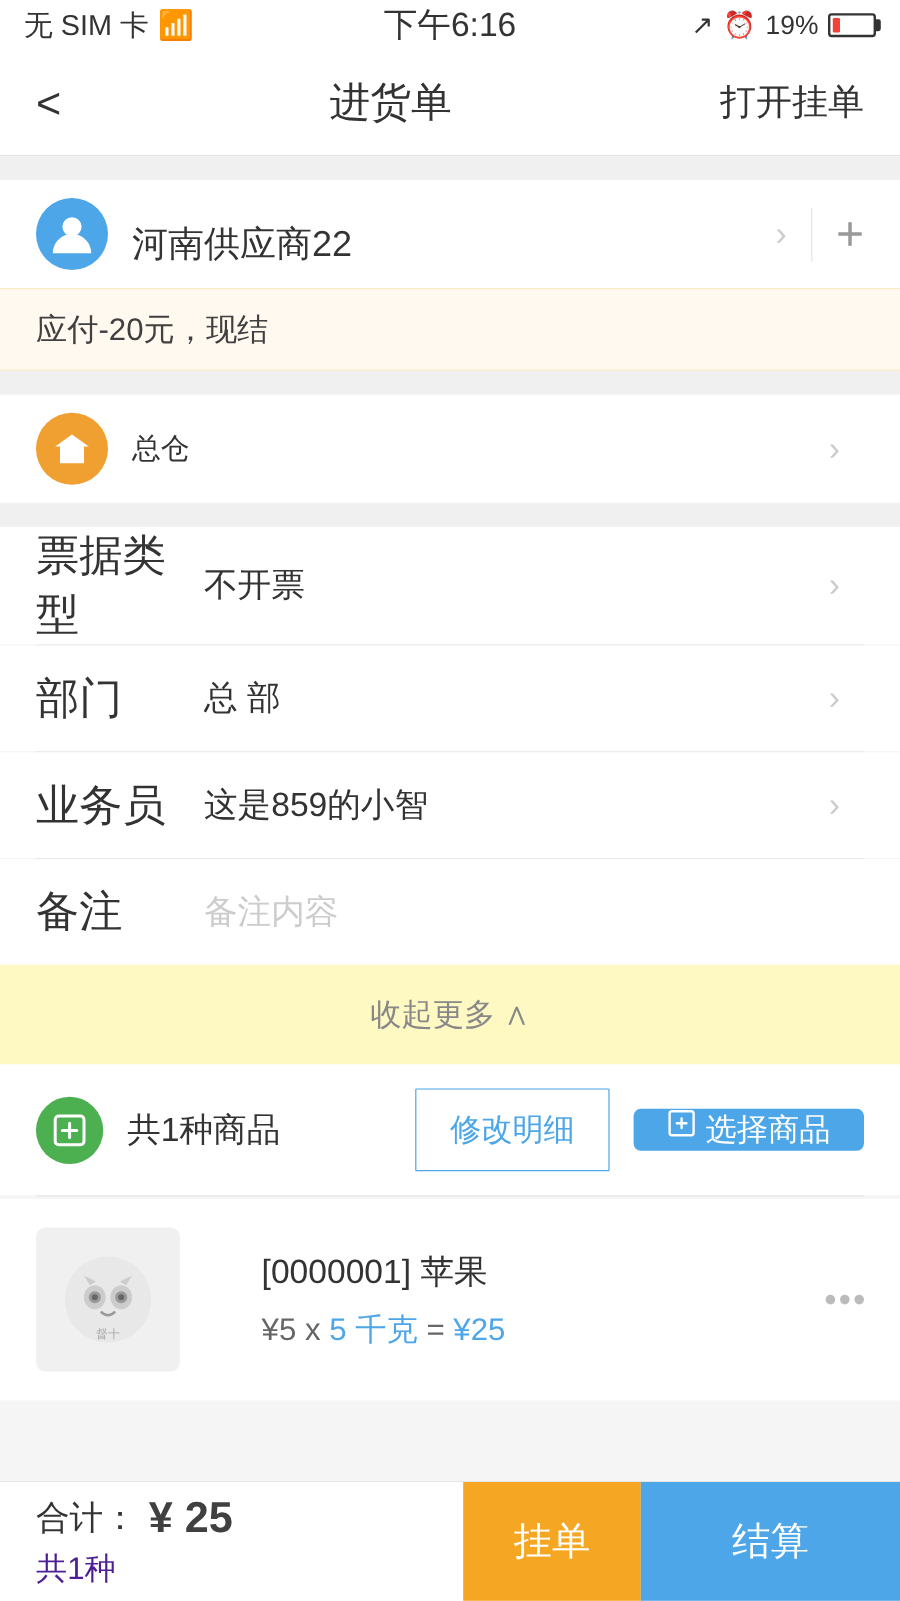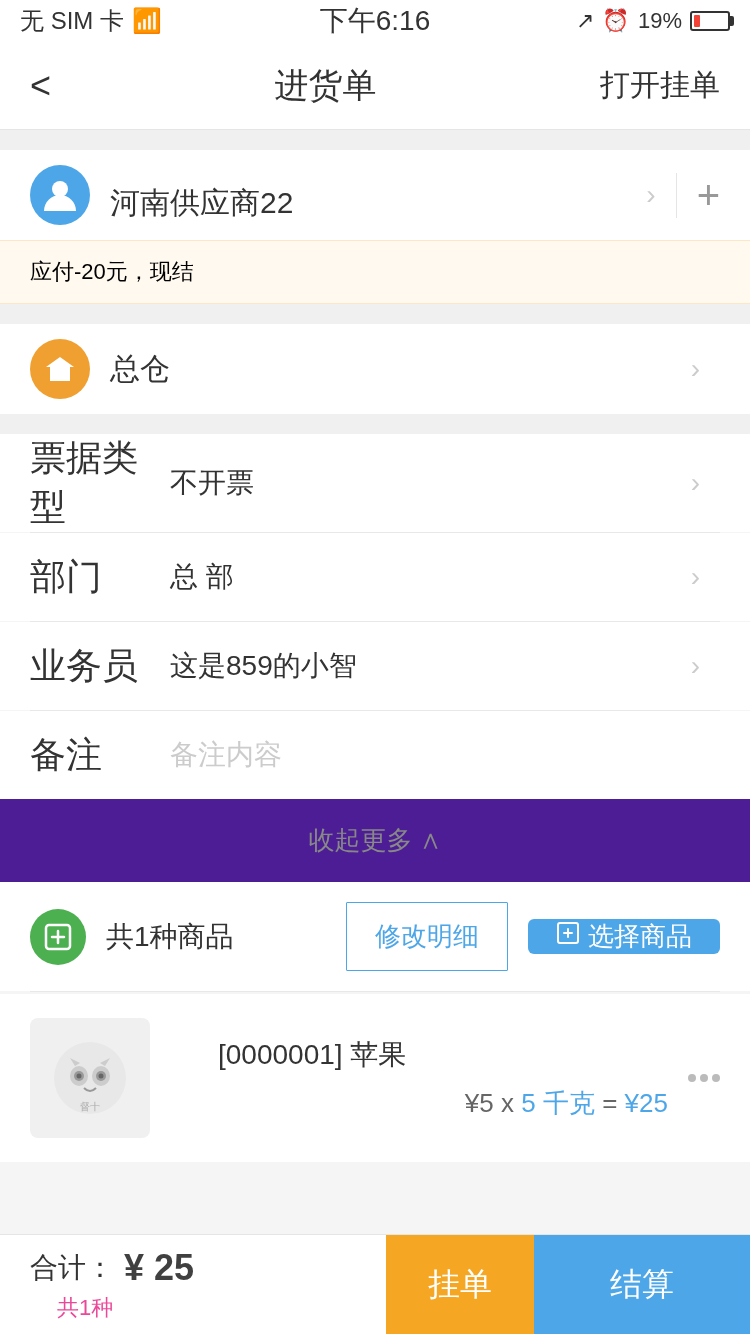--- a/index.html
+++ b/index.html
@@ -65,56 +65,56 @@
       color: #fff; font-size: 28px; margin-right: 20px; flex-shrink: 0;
     }
     .supplier-name { flex: 1; font-size: 30px; color: #333; margin-top: 17px; }
     .row-arrow { color: #ccc; font-size: 28px; margin-right: 20px; }
     .add-btn { font-size: 40px; color: #999; cursor: pointer; padding-left: 20px; border-left: 1px solid #e5e5e5; }
 
     
     .info-banner {
       background: #fff9ef;
       padding: 16px 30px;
-      font-size: 22px;
-      color: #000000;
+      font-size: 26px;
+      color: #404040;
       border-top: 1px solid #fce8c4;
       border-bottom: 1px solid #fce8c4;
     }
 
     
     .warehouse-row {
       background: #fff;
       padding: 0 30px;
       display: flex;
       align-items: center;
       min-height: 90px;
     }
     .warehouse-icon {
       width: 60px; height: 60px; border-radius: 50%; background: #f0a030;
       display: flex; align-items: center; justify-content: center;
       color: #fff; font-size: 28px; margin-right: 20px; flex-shrink: 0;
     }
-    .warehouse-name { flex: 1; font-size: 30px; color: #333; }
+    .warehouse-name { flex: 1; font-size: 24px; color: #333; }
 
     
     .form-row {
       background: #fff;
       display: flex;
       align-items: center;
       min-height: 88px;
       padding: 0 30px;
     }
     .form-label { font-size: 36px; color: #333; width: 140px; flex-shrink: 0; }
     .form-value { flex: 1; font-size: 28px; color: #333; }
     .form-placeholder { flex: 1; font-size: 28px; color: #ccc; }
 
     
     .collapse-row {
-      background: #4c1d95;
+      background: #fef9c3;
       text-align: center;
       padding: 24px;
       font-size: 26px;
       color: #888;
       cursor: pointer;
     }
 
     
     .products-header {
       background: #fff;
@@ -129,21 +129,21 @@
       color: #fff; font-size: 28px; flex-shrink: 0;
     }
     .products-count { flex: 1; font-size: 28px; color: #333; }
     .btn-outline {
       border: 1px solid #4da6e8; color: #4da6e8; background: #fff;
       padding: 16px 28px; border-radius: 1px; font-size: 26px; cursor: pointer;
     }
     .btn-blue {
       background: #4da6e8; color: #fff; border: none;
       padding: 0 28px; border-radius: 6px; font-size: 26px; cursor: pointer;
-      display: flex; align-items: center; gap: 8px;
+      display: flex; align-items: flex-start; gap: 8px;
     }
 
     
     .product-item {
       background: #fff;
       display: flex;
       align-items: center;
       padding: 24px 30px;
       gap: 20px;
       margin-top: 2px;
@@ -152,21 +152,21 @@
       width: 120px; height: 120px; background: #f0f0f0; border-radius: 8px;
       display: flex; align-items: center; justify-content: center; flex-shrink: 0;
       overflow: hidden;
     }
     .product-thumb-inner {
       display: flex; flex-direction: column; align-items: center; justify-content: flex-end;
       color: #bbb;
     }
     .product-info { flex: 1; margin-left: 48px; }
     .product-name { font-size: 28px; color: #333; margin-bottom: 12px; }
-    .product-price { font-size: 26px; color: #666; text-align: right; }
+    .product-price { font-size: 26px; color: #666; }
     .product-price .highlight { color: #4da6e8; }
     .product-price .total { color: #4da6e8; }
     .product-more { color: #ccc; font-size: 32px; cursor: pointer; display: flex; align-items: center; }
     .dot-menu { display: flex; gap: 4px; }
     .dot { width: 8px; height: 8px; border-radius: 50%; background: #bbb; }
 
     
     .bottom-bar {
       position: fixed;
       bottom: 0;
@@ -179,21 +179,21 @@
     }
     .total-section {
       flex: 1;
       display: flex;
       flex-direction: column;
       justify-content: center;
       padding: 0 30px;
     }
     .total-main { font-size: 28px; color: #333; display: flex; align-items: center; gap: 10px; }
     .total-amount { font-size: 36px; font-weight: 600; color: #404040; }
-    .total-sub { font-size: 22px; color: #ec4899; margin-top: 4px; margin-left: 27px; }
+    .total-sub { font-size: 26px; color: #4c1d95; margin-top: 4px; }
     .btn-hang {
       width: 148px; background: #f5a623; color: #fff; border: none;
       font-size: 32px; cursor: pointer; display: flex; align-items: center; justify-content: center;
     }
     .btn-checkout {
       width: 216px; background: #4da6e8; color: #fff; border: none;
       font-size: 32px; cursor: pointer; display: flex; align-items: center; justify-content: center;
     }
   </style>
 </head>

